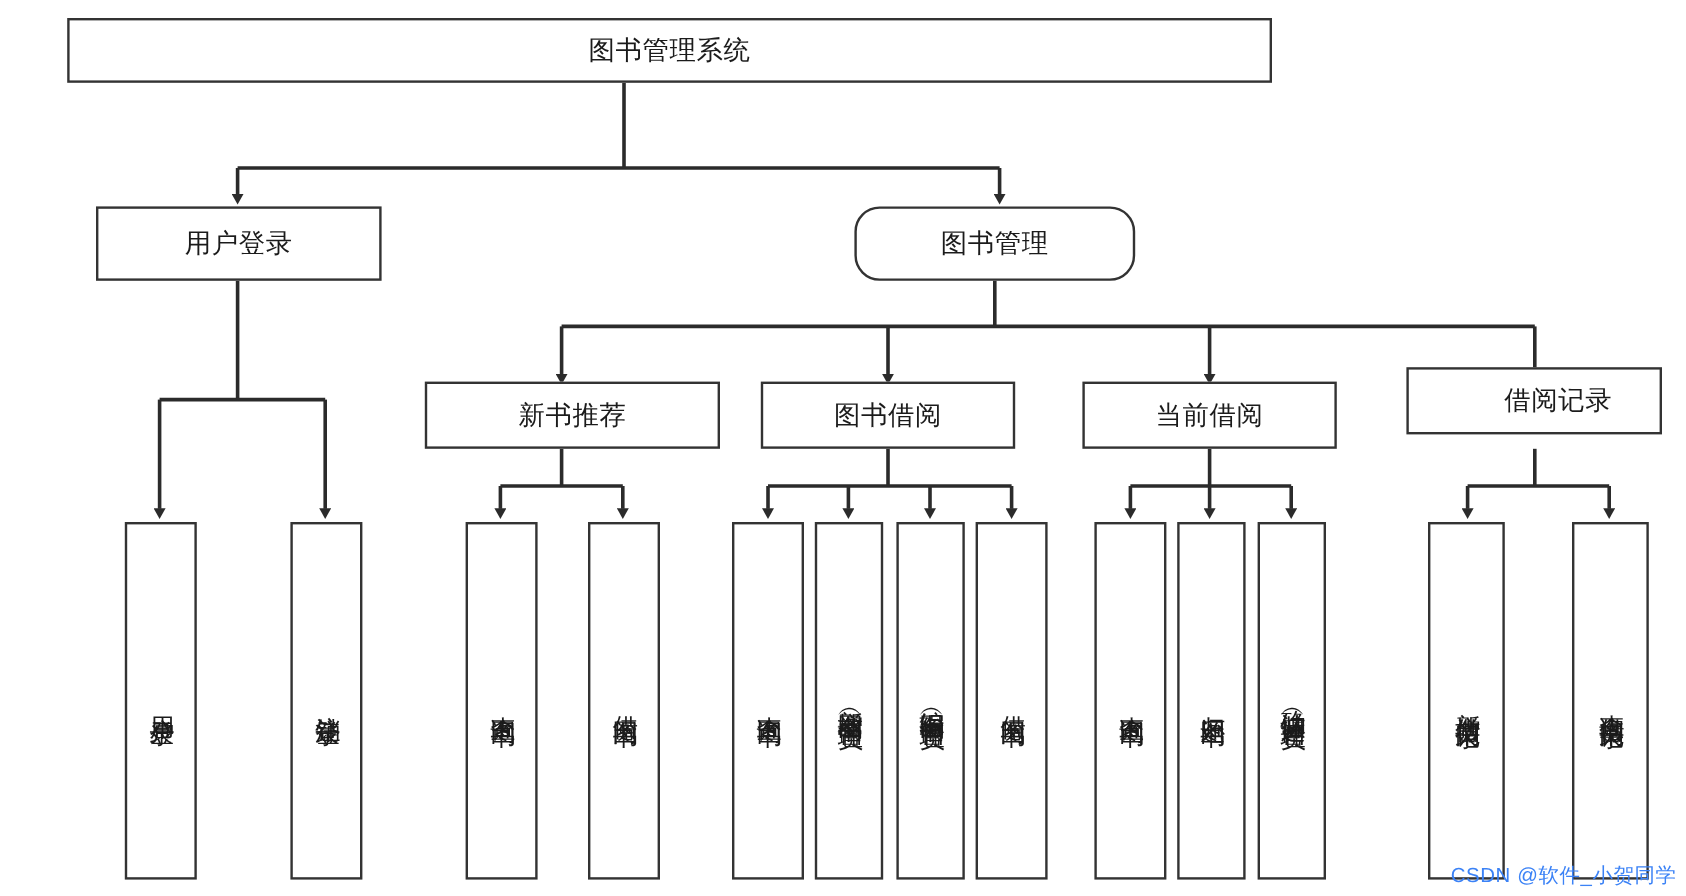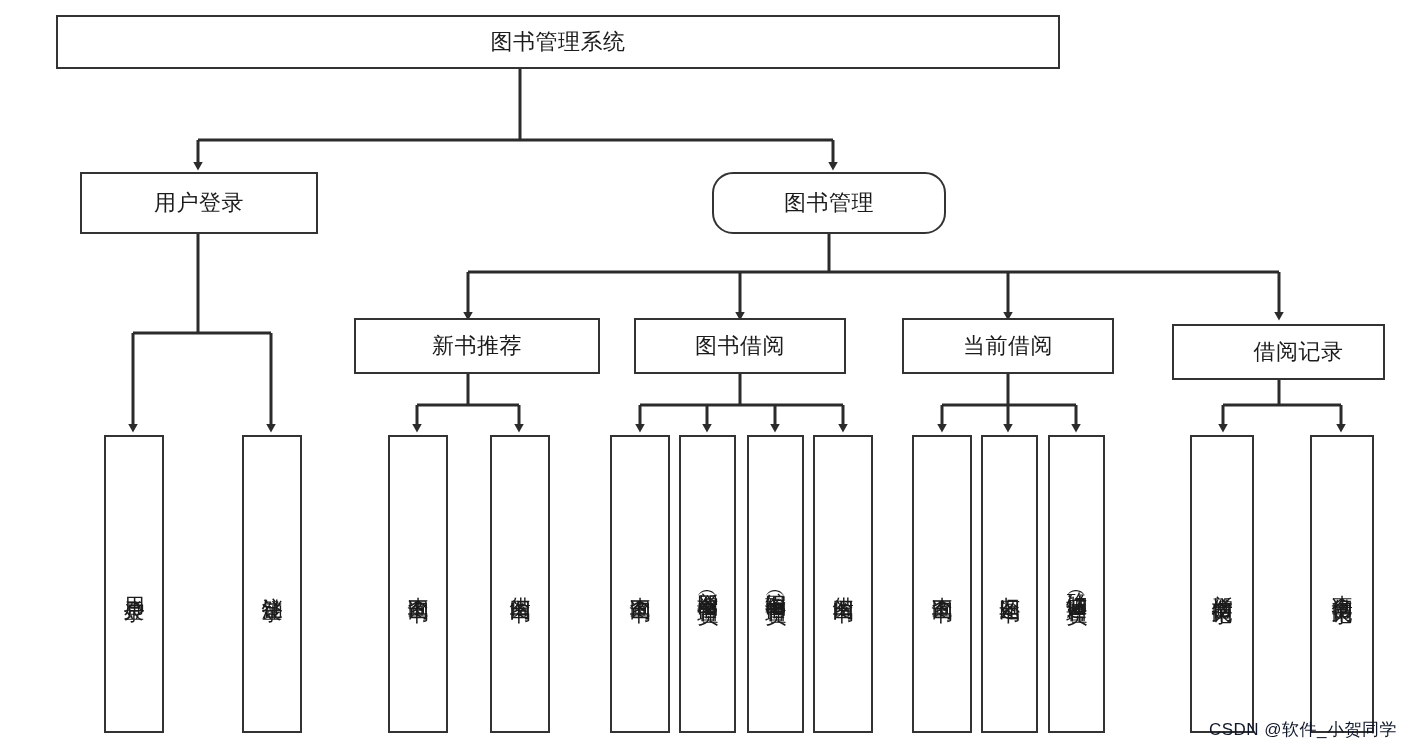--- a/index.html
+++ b/index.html
@@ -53,21 +53,21 @@
   .node.vert > span {
     writing-mode: vertical-rl;
     text-orientation: upright;
     display: block;
   }
   .watermark {
     position: absolute;
     right: 8px;
     bottom: 6px;
     font-size: 17px;
-    color: #0f172a;
+    color: #3b82f6;
     white-space: nowrap;
     letter-spacing: 0.5px;
   }
 </style>
 </head>
 <body>
 
 <div id="canvas">
 
   <svg id="wires" viewBox="0 0 1405 747">
@@ -137,21 +137,21 @@
   </div>
 
   <div class="node horiz" style="left:634px; top:318px; width:212px; height:56px;">
     <span>图书借阅</span>
   </div>
 
   <div class="node horiz" style="left:902px; top:318px; width:212px; height:56px;">
     <span>当前借阅</span>
   </div>
 
-  <div class="node horiz" style="left:1172px; top:324px; width:213px; height:56px;padding-left:40px;">
+  <div class="node horiz" style="left:1172px; top:306px; width:213px; height:56px;padding-left:40px;">
     <span>借阅记录</span>
   </div>
 
   <div class="node vert" style="left:104px; top:435px; width:60px; height:298px;">
     <span>用户登录</span>
   </div>
 
   <div class="node vert" style="left:242px; top:435px; width:60px; height:298px;">
     <span>注销登录</span>
   </div>

